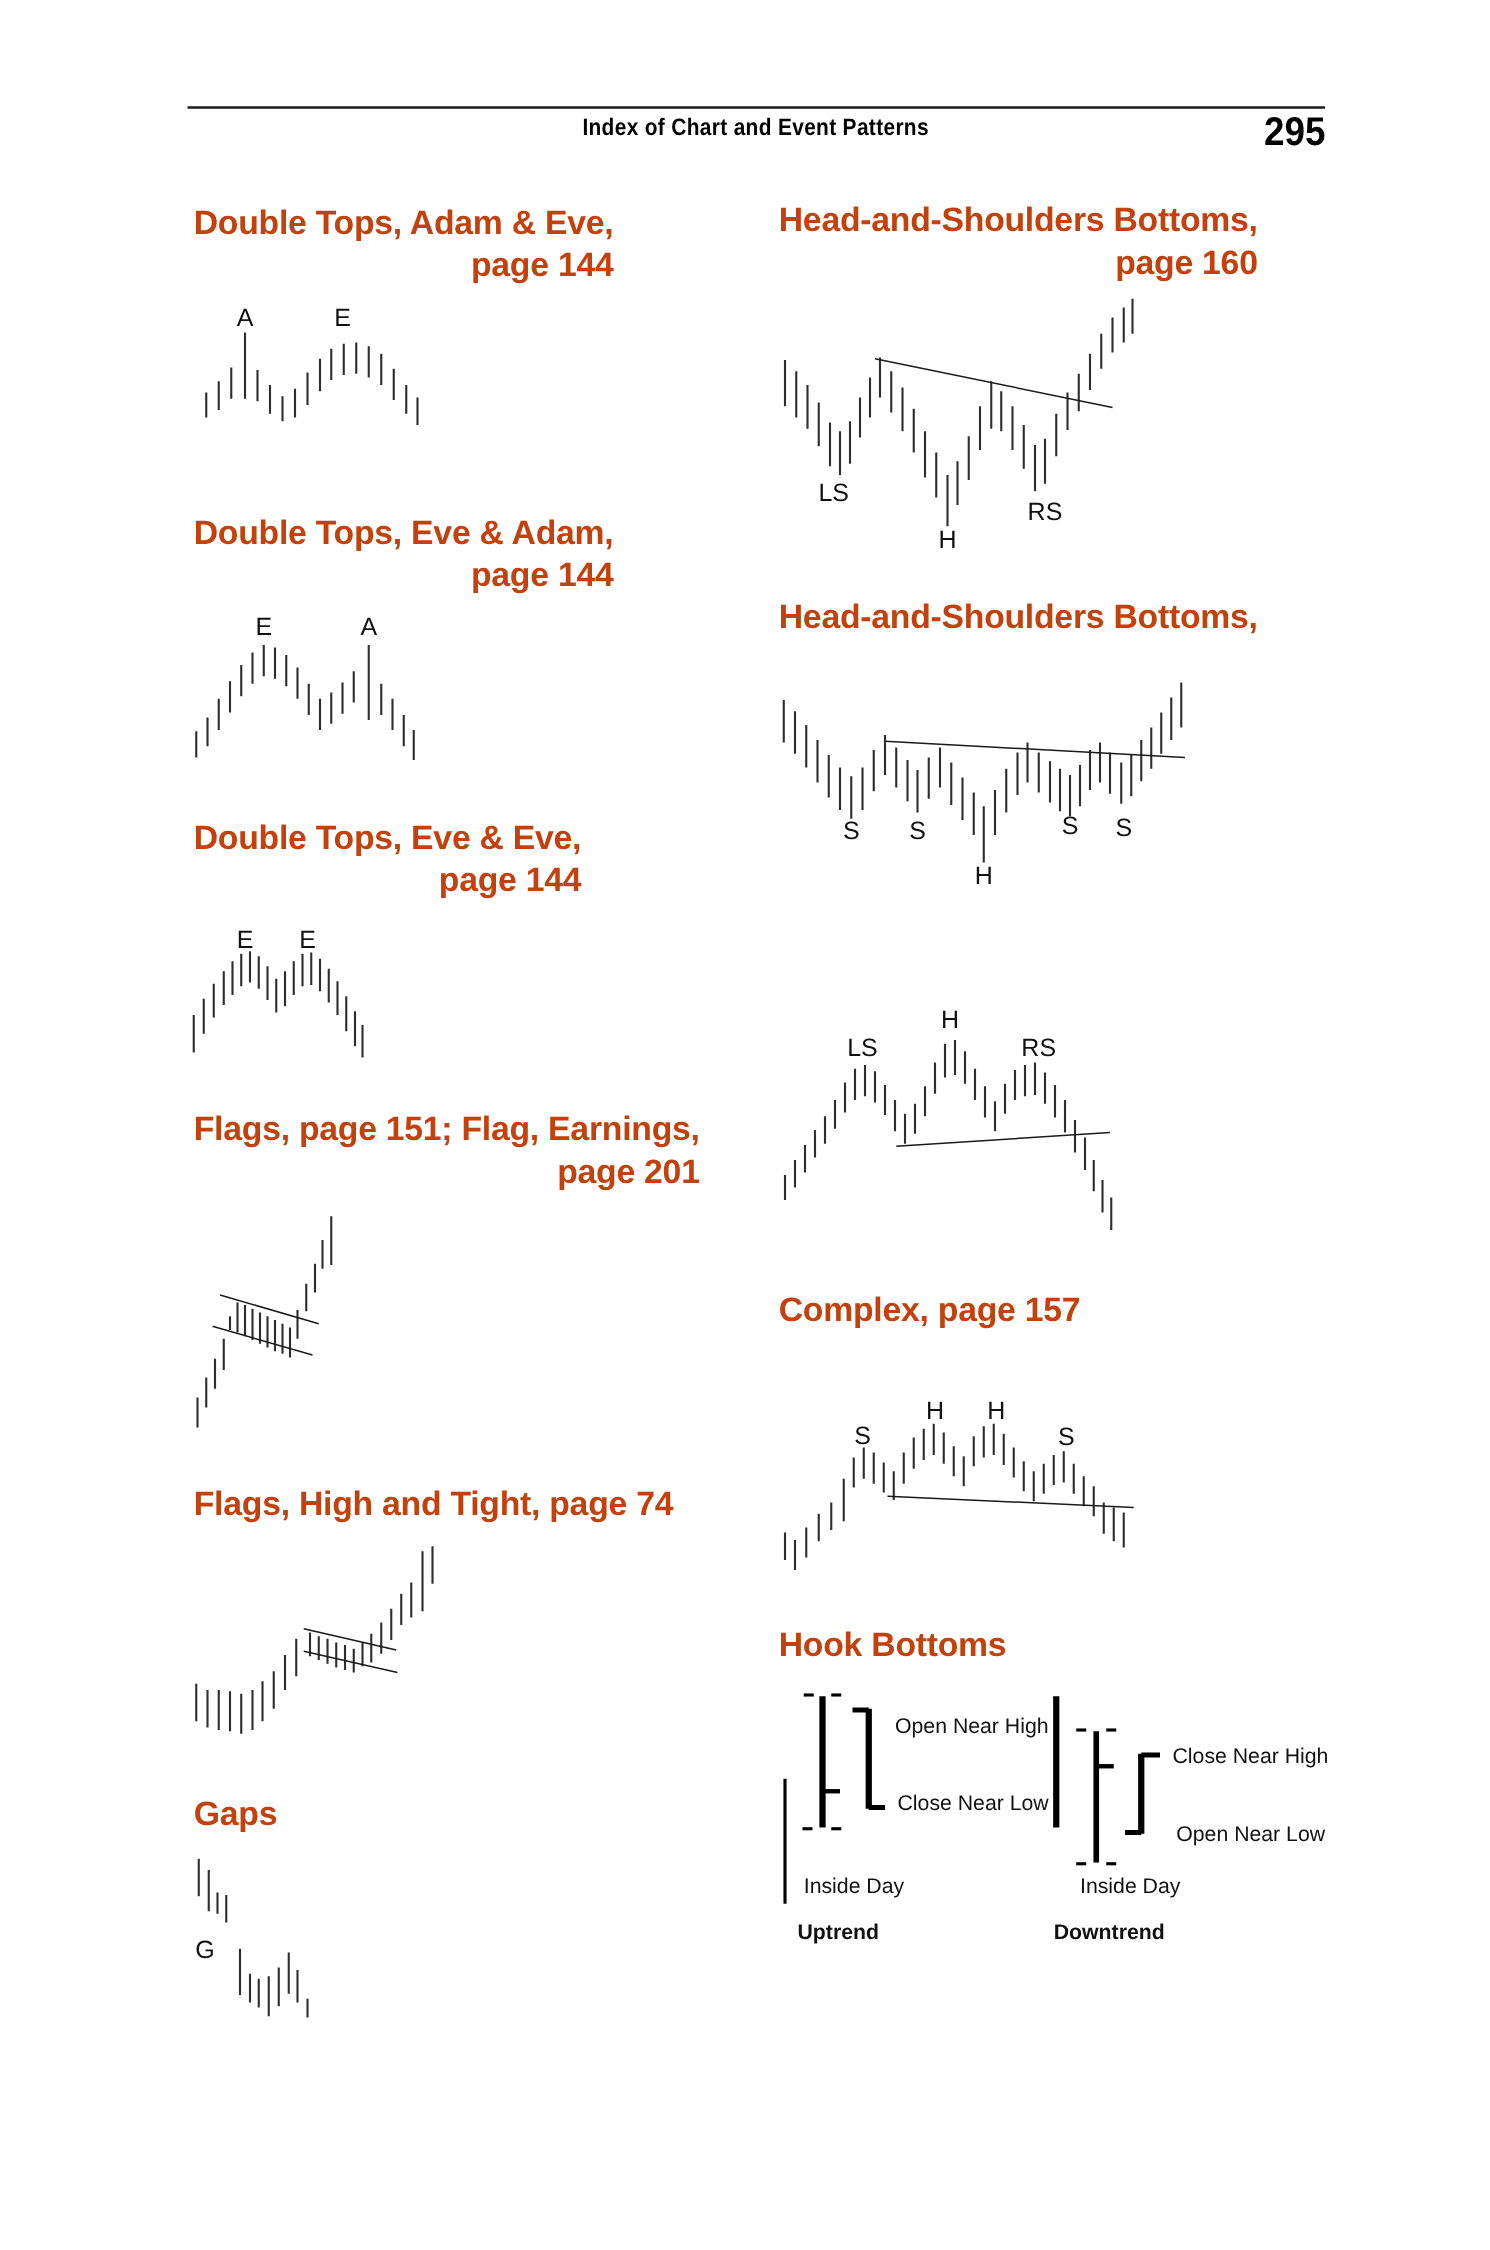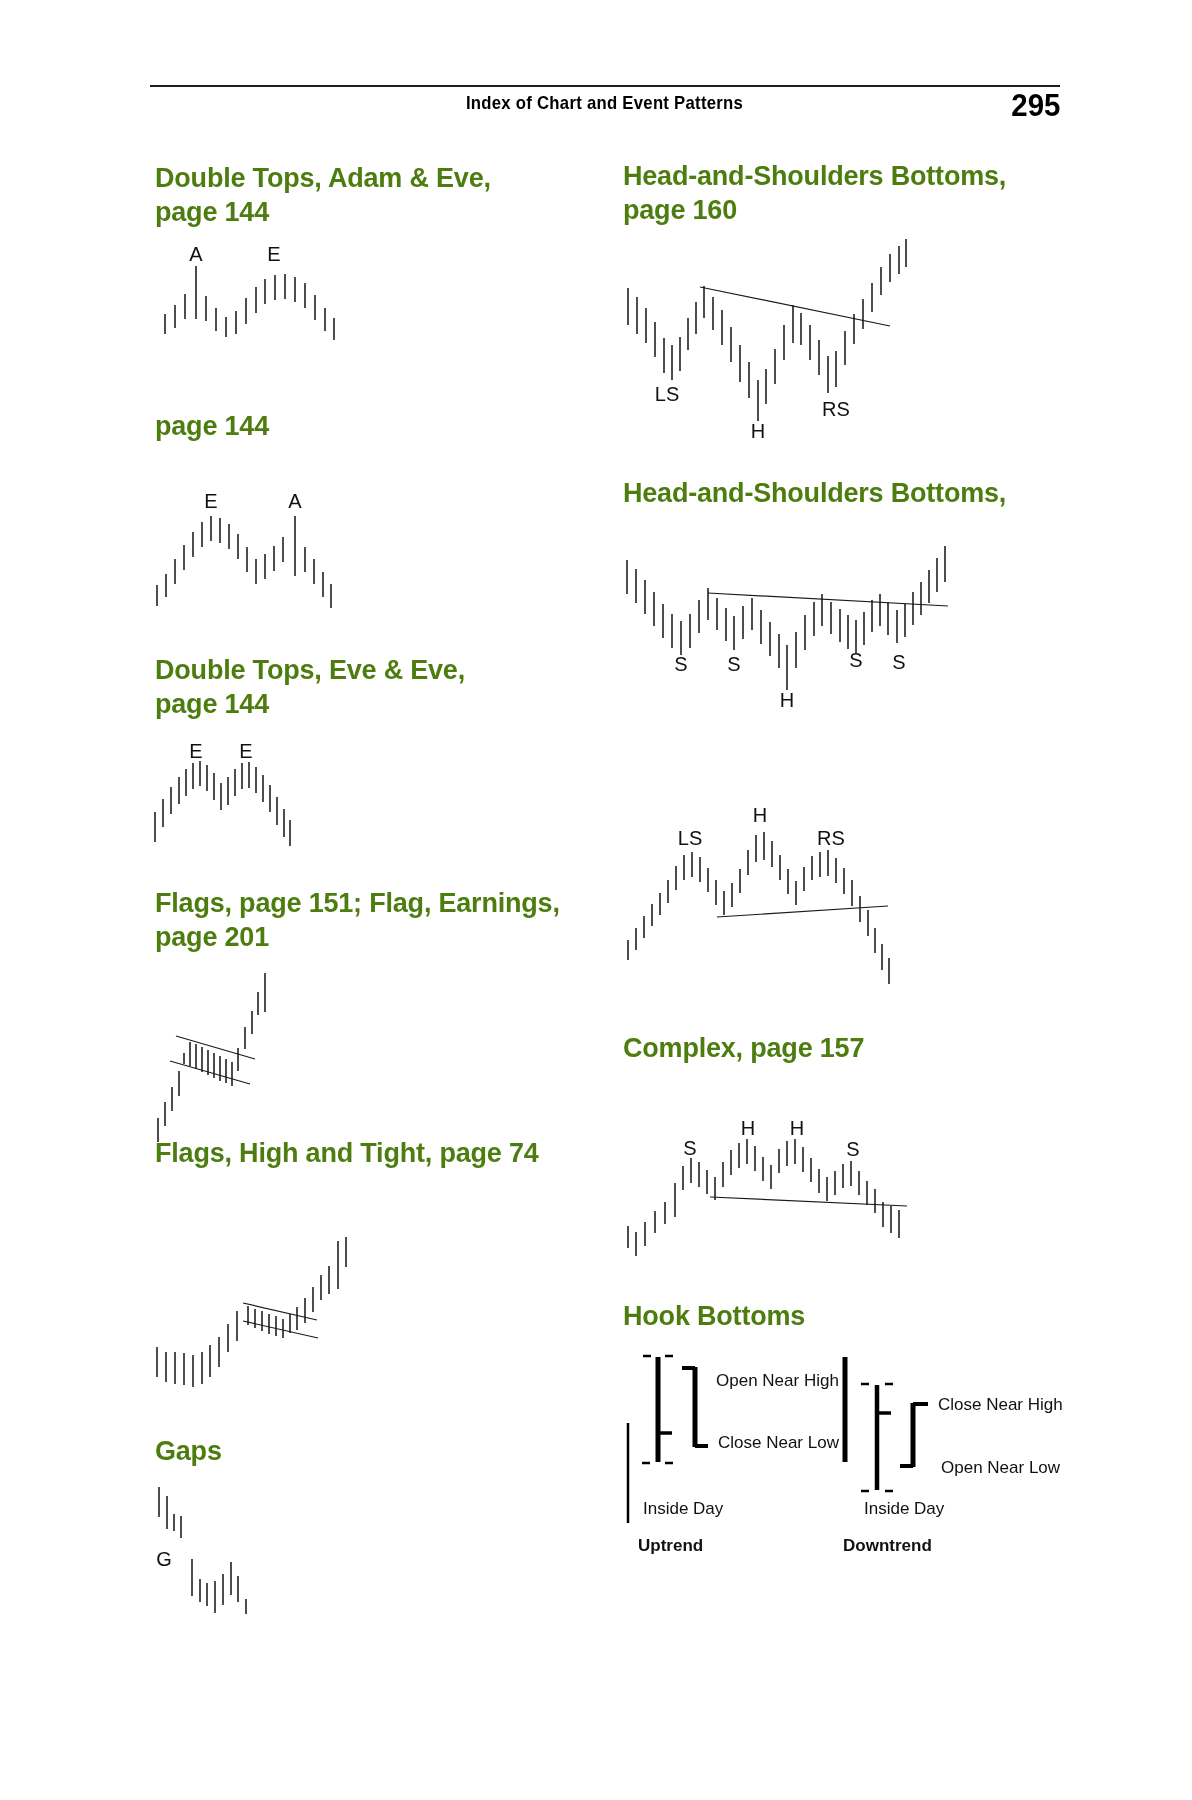--- a/index.html
+++ b/index.html
@@ -1,49 +1,50 @@
 <!DOCTYPE html>
 <html><head>
 <meta charset="utf-8">
 <style>
   html,body{margin:0;padding:0;background:#ffffff;}
   .page{position:relative;width:1192px;height:1800px;background:#ffffff;font-family:"Liberation Sans",sans-serif;overflow:hidden;}
   .rule{position:absolute;left:150px;top:85px;width:910px;height:2px;background:#1c1c1c;}
   .title{position:absolute;left:150px;top:88px;width:910px;text-align:center;font-weight:bold;font-size:19px;line-height:30px;color:#000;white-space:nowrap;}
   .title>span{display:inline-block;transform:scaleX(.88);transform-origin:center;letter-spacing:.3px;}
   .pagenum{position:absolute;top:88px;right:132px;font-weight:bold;font-size:32px;line-height:34px;color:#000;transform:scaleX(.92);transform-origin:right center;}
-  .heading{position:absolute;font-weight:bold;font-size:27px;line-height:34px;letter-spacing:-0.2px;color:#4d7c0f;white-space:nowrap;}
+  .heading{position:absolute;font-weight:bold;font-size:27px;line-height:34px;letter-spacing:-0.2px;color:#c2410c;white-space:nowrap;text-align:right;}
   .chart{position:absolute;overflow:visible;}
   .chart text{font-family:"Liberation Sans",sans-serif;}
 </style>
 </head>
 <body>
 
 <div class="page">
 
   <div class="rule"></div>
   <div class="title"><span>Index of Chart and Event Patterns</span></div>
   <div class="pagenum">295</div>
 
   <div class="heading" style="left:155px;top:161px">
     <div>Double Tops, Adam &amp; Eve,</div>
     <div>page 144</div>
   </div>
   <div class="heading" style="left:155px;top:409px">
+    <div>Double Tops, Eve &amp; Adam,</div>
     <div>page 144</div>
   </div>
   <div class="heading" style="left:155px;top:653px">
     <div>Double Tops, Eve &amp; Eve,</div>
     <div>page 144</div>
   </div>
   <div class="heading" style="left:155px;top:886px">
     <div>Flags, page 151; Flag, Earnings,</div>
     <div>page 201</div>
   </div>
-  <div class="heading" style="left:155px;top:1136px">
+  <div class="heading" style="left:155px;top:1186px">
     <div>Flags, High and Tight, page 74</div>
   </div>
   <div class="heading" style="left:155px;top:1434px">
     <div>Gaps</div>
   </div>
 
   <div class="heading" style="left:623px;top:159px">
     <div>Head-and-Shoulders Bottoms,</div>
     <div>page 160</div>
   </div>

